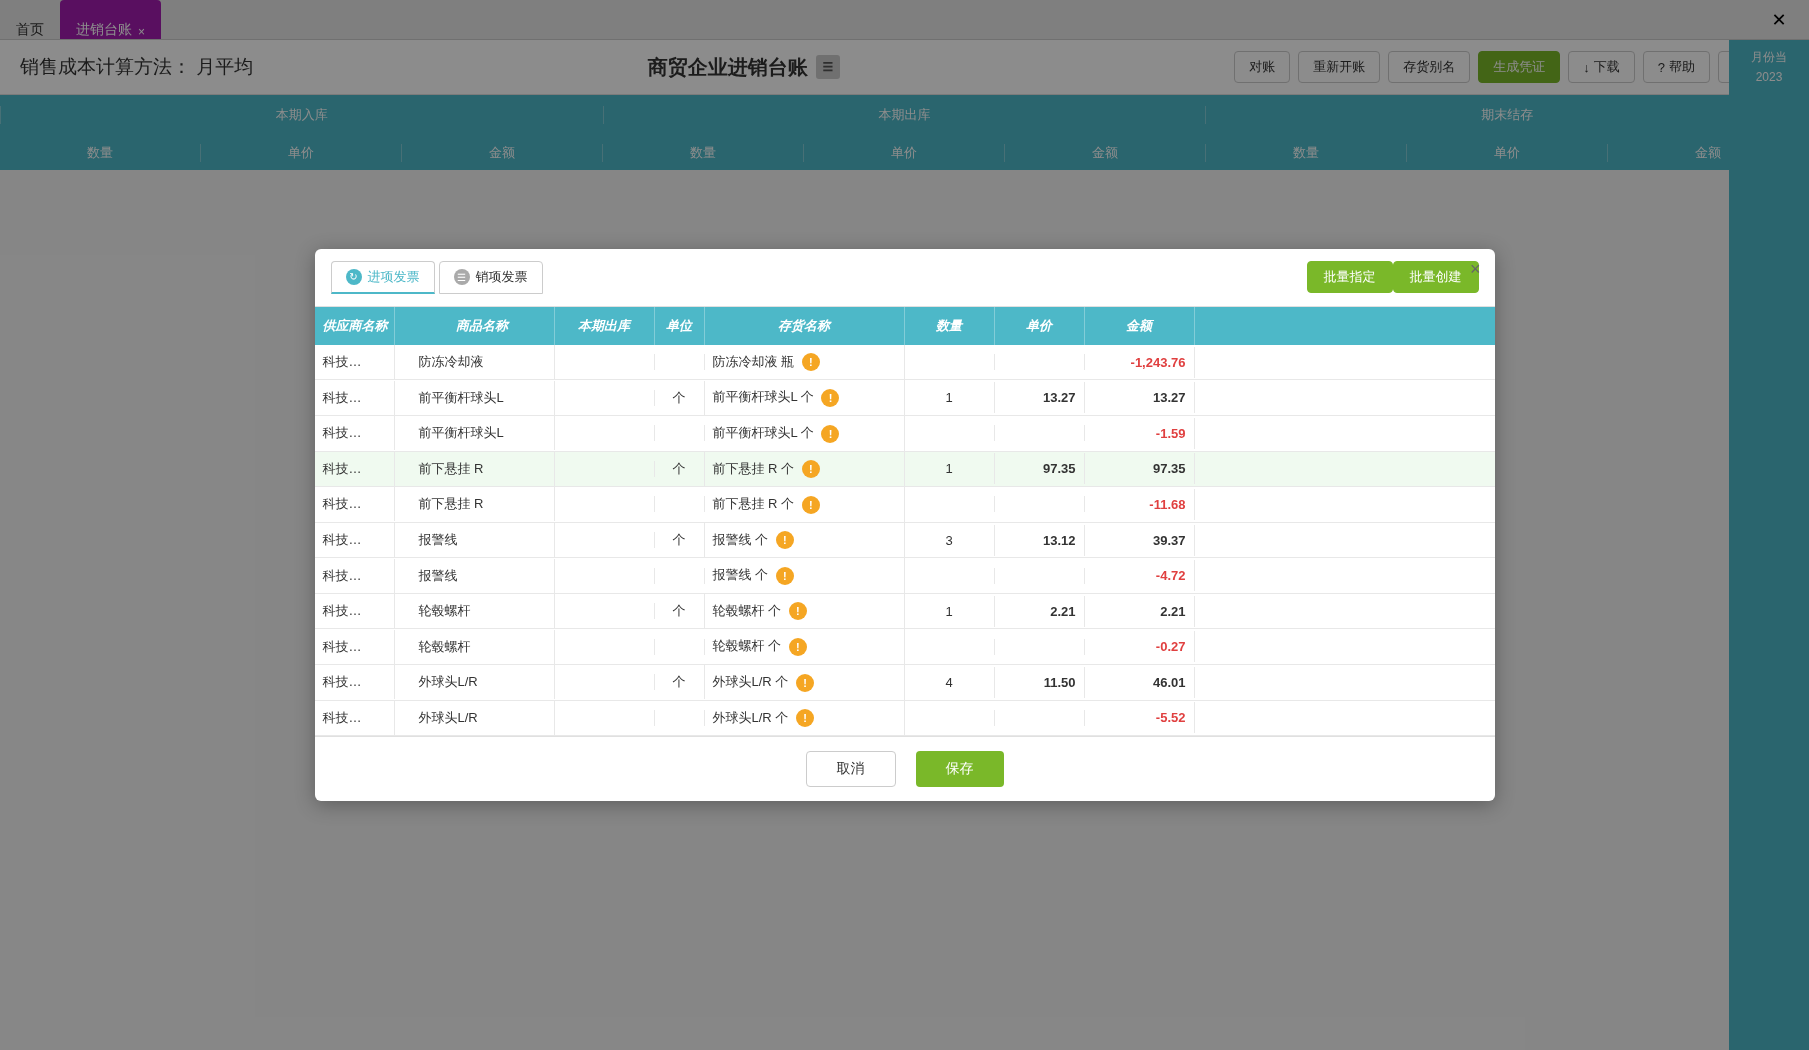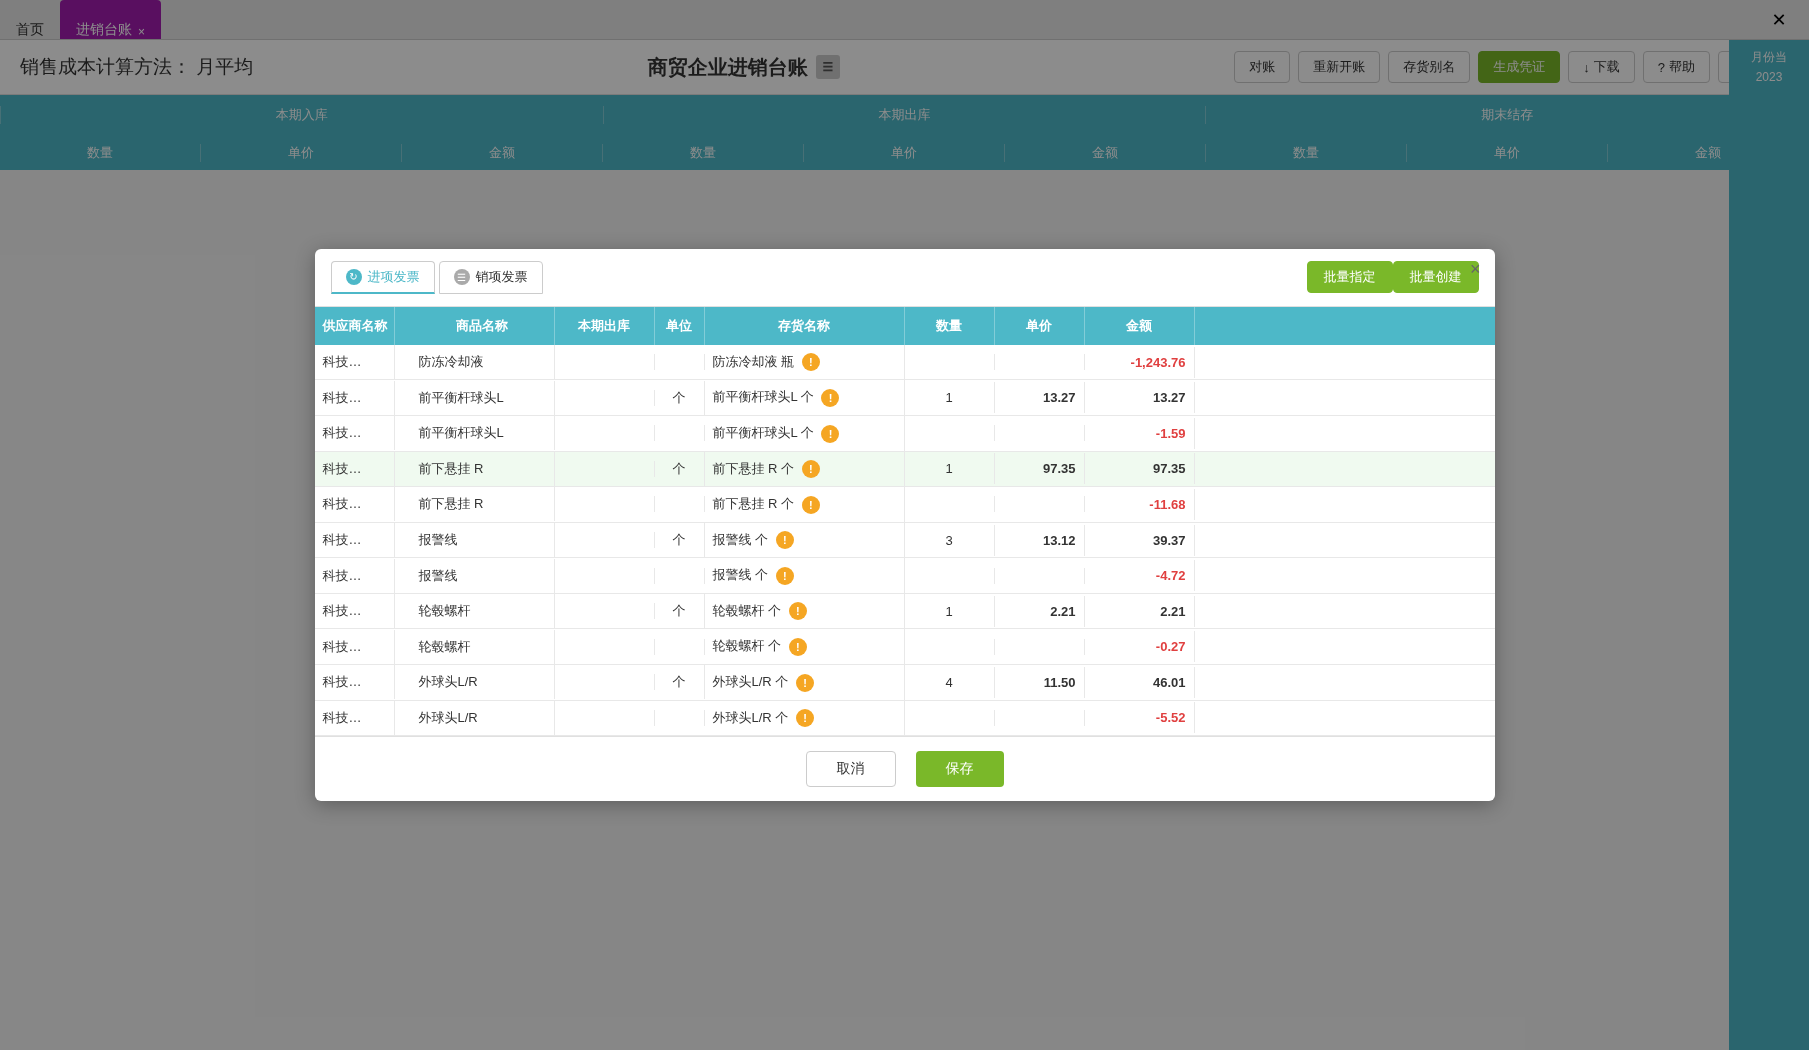--- a/index.html
+++ b/index.html
@@ -44,21 +44,21 @@
     .dialog-tab-icon { width: 16px; height: 16px; border-radius: 50%; display: flex; align-items: center; justify-content: center; font-size: 10px; }
     .tab-icon-in { background: #4db8c8; color: white; }
     .tab-icon-out { background: #aaa; color: white; }
 
     .dialog-tab-actions { margin-left: auto; display: flex; gap: 0; }
     .btn-batch { padding: 6px 16px; border-radius: 4px; font-size: 13px; cursor: pointer; border: 1px solid #7ab829; background: #7ab829; color: white; }
 
     
     .dialog-table { flex: 1; overflow-y: auto; overflow-x: auto; }
     .table-head { display: flex; background: #4db8c8; color: white; font-size: 13px; font-weight: bold; position: sticky; top: 0; z-index: 10; }
-    .th { padding: 10px 8px; text-align: center; border-right: 1px solid rgba(255,255,255,0.3); white-space: nowrap; }
+    .th { padding: 10px 8px; text-align: center; border-right: 1px solid rgba(255,255,255,0.3); white-space: nowrap; font-style: italic; }
     .table-body { }
     .table-row { display: flex; border-bottom: 1px solid #e8e8e8; align-items: center; }
     .table-row.highlighted { background: #f0faf0; }
     .td { padding: 8px 8px; text-align: center; border-right: 1px solid #e8e8e8; white-space: nowrap; overflow: hidden; text-overflow: ellipsis; font-size: 13px; color: #333; }
     .td-right { text-align: right; font-weight: bold; }
     .td-left { text-align: left; }
 
     
     .col-vendor { width: 80px; min-width: 80px; }
     .col-goods { width: 160px; min-width: 160px; padding-left: 24px; }

